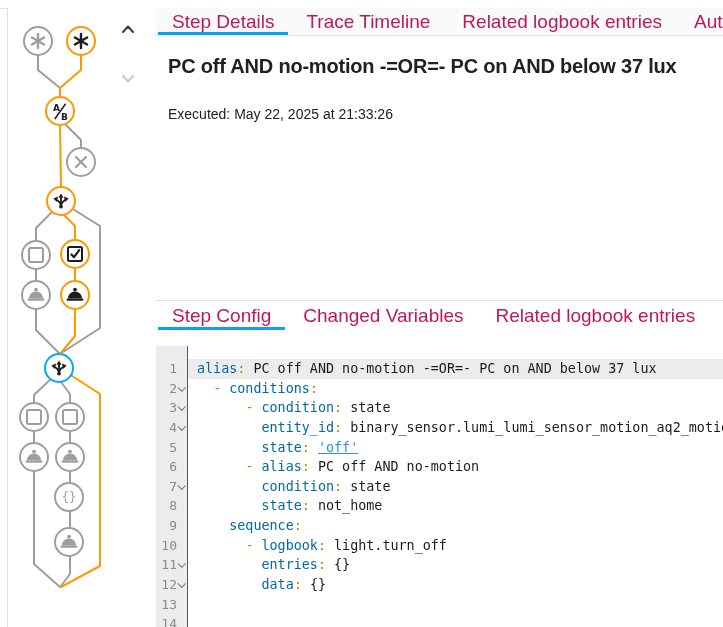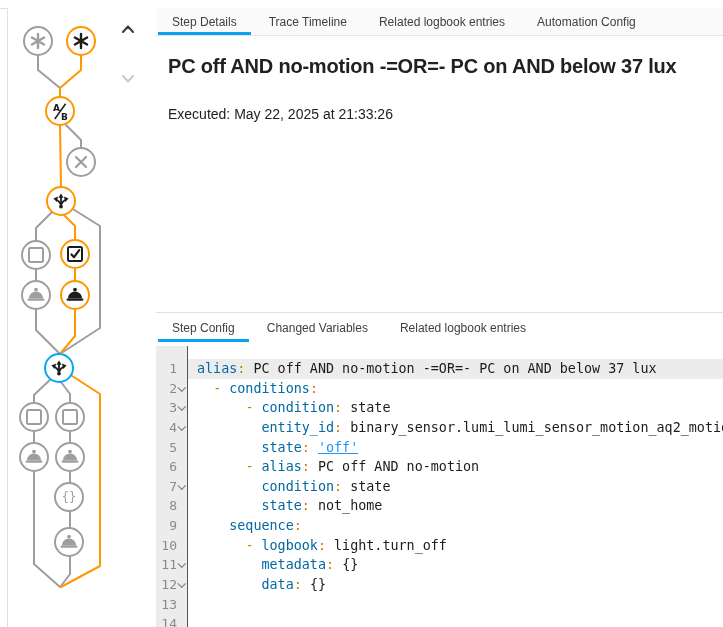--- a/index.html
+++ b/index.html
@@ -20,23 +20,23 @@
   .node use{color:#1c1c1c;}
   .node.idle use{color:#9e9e9e;}
   .scrollbtn{fill:none;stroke-width:2;stroke-linecap:round;stroke-linejoin:round;}
   .scrollbtn.on{stroke:#3a3a3a;}
   .scrollbtn.off{stroke:#c9c9c9;}
   
   #main{position:absolute;left:156px;top:8px;right:0;bottom:0;background:#fff;}
   .tabbar{display:flex;align-items:stretch;}
   #tabbar-top{position:absolute;top:0;left:0;right:0;height:27px;background:#fafafa;
               border-bottom:1px solid #e6e6e6;}
-  #tabbar-config{position:absolute;top:304px;left:0;right:0;height:29px;background:#fff;
+  #tabbar-config{position:absolute;top:292px;left:0;right:0;height:29px;background:#fff;
               border-top:1px solid #e0e0e0;}
-  .tab{display:flex;align-items:center;padding:0 16px;font-size:12px;color:#404040;
+  .tab{display:flex;align-items:center;padding:0 16px;font-size:19px;color:#be185d;
        position:relative;cursor:pointer;white-space:nowrap;}
   .tab.active::after{content:"";position:absolute;left:2px;right:2px;bottom:0;height:3px;
        background:#0ca2f2;}
   #step-title{position:absolute;top:47px;left:12px;font-size:20px;font-weight:bold;
        letter-spacing:-0.2px;color:#212121;white-space:nowrap;}
   #executed{position:absolute;top:98px;left:12px;font-size:14px;color:#212121;}
   
   #editor{position:absolute;top:338px;left:0;right:0;bottom:0;display:flex;
           font-family:"DejaVu Sans Mono",monospace;font-size:13.4px;line-height:19.65px;
           overflow:hidden;}
@@ -291,18 +291,18 @@
           <div class="cline active"><span class="tk-k">alias</span><span class="tk-p">: </span><span class="tk-t">PC off AND no-motion -=OR=- PC on AND below 37 lux</span></div>
           <div class="cline"><span class="tk-t">  </span><span class="tk-p">- </span><span class="tk-k">conditions</span><span class="tk-p">:</span></div>
           <div class="cline"><span class="tk-t">      </span><span class="tk-p">- </span><span class="tk-k">condition</span><span class="tk-p">: </span><span class="tk-t">state</span></div>
           <div class="cline"><span class="tk-t">        </span><span class="tk-k">entity_id</span><span class="tk-p">: </span><span class="tk-t">binary_sensor.lumi_lumi_sensor_motion_aq2_motion</span></div>
           <div class="cline"><span class="tk-t">        </span><span class="tk-k">state</span><span class="tk-p">: </span><span class="tk-s">'off'</span></div>
           <div class="cline"><span class="tk-t">      </span><span class="tk-p">- </span><span class="tk-k">alias</span><span class="tk-p">: </span><span class="tk-t">PC off AND no-motion</span></div>
           <div class="cline"><span class="tk-t">        </span><span class="tk-k">condition</span><span class="tk-p">: </span><span class="tk-t">state</span></div>
           <div class="cline"><span class="tk-t">        </span><span class="tk-k">state</span><span class="tk-p">: </span><span class="tk-t">not_home</span></div>
           <div class="cline"><span class="tk-t">    </span><span class="tk-k">sequence</span><span class="tk-p">:</span></div>
           <div class="cline"><span class="tk-t">      </span><span class="tk-p">- </span><span class="tk-k">logbook</span><span class="tk-p">: </span><span class="tk-t">light.turn_off</span></div>
-          <div class="cline"><span class="tk-t">        </span><span class="tk-k">metadata</span><span class="tk-p">: </span><span class="tk-t">{}</span></div>
+          <div class="cline"><span class="tk-t">        </span><span class="tk-k">entries</span><span class="tk-p">: </span><span class="tk-t">{}</span></div>
           <div class="cline"><span class="tk-t">        </span><span class="tk-k">data</span><span class="tk-p">: </span><span class="tk-t">{}</span></div>
         </div>
     </div>
   </div>
 </div>
 
 </body></html>

